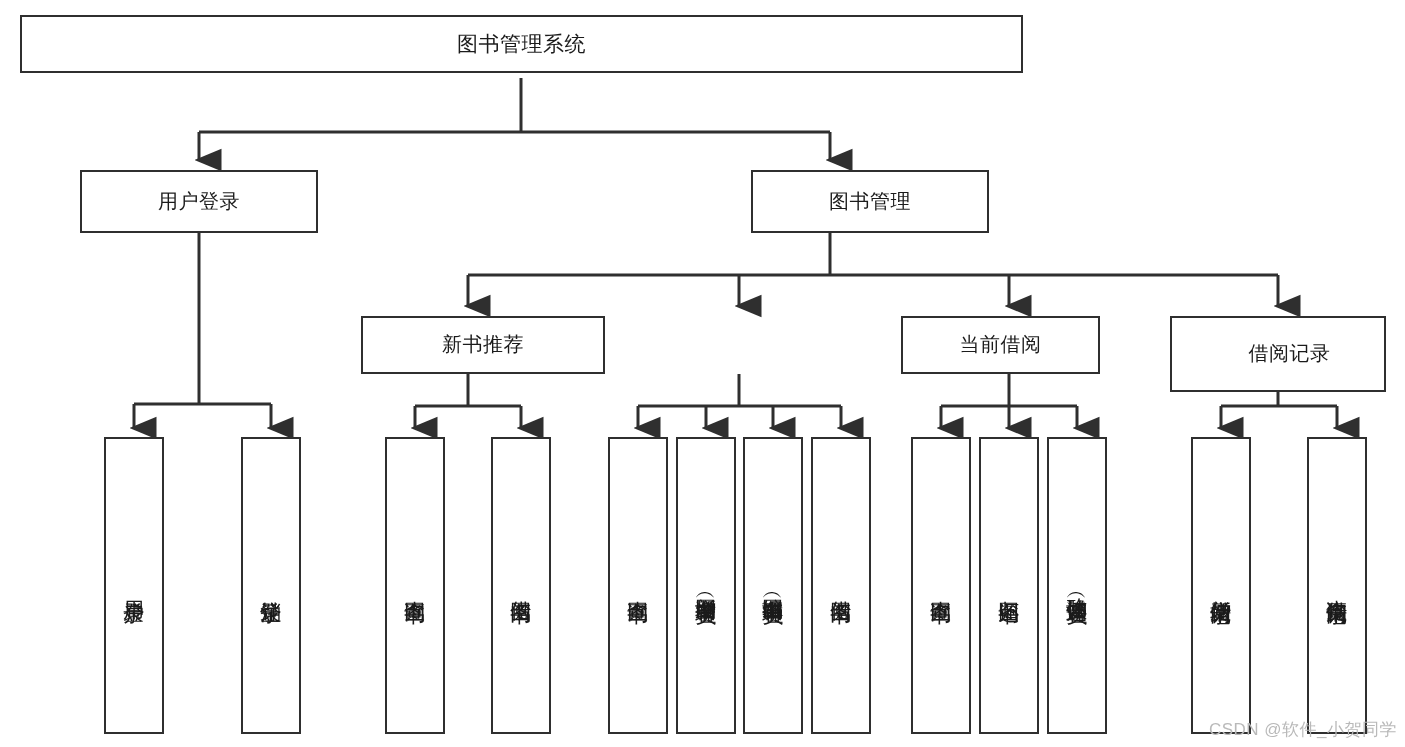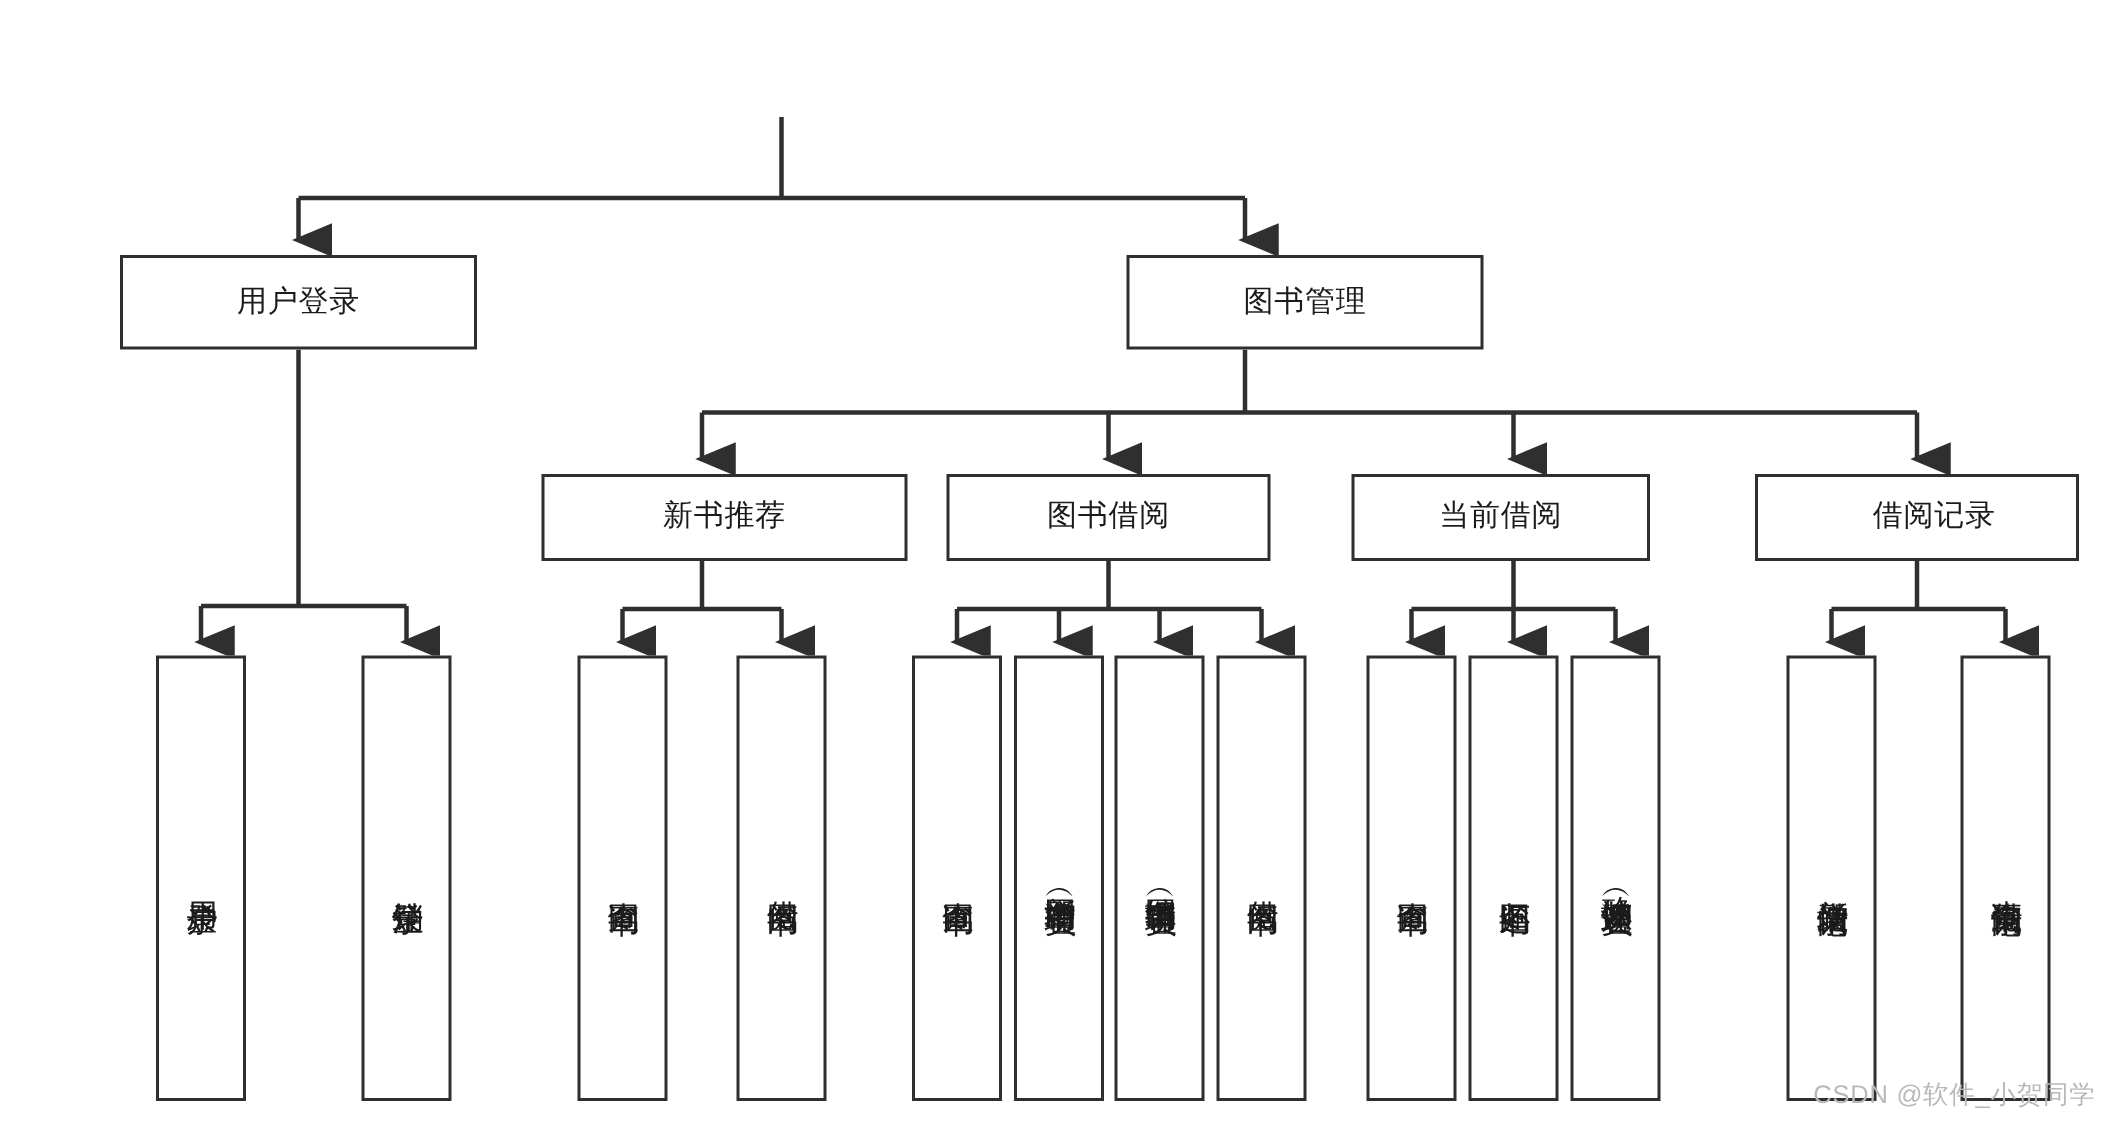--- a/index.html
+++ b/index.html
@@ -118,38 +118,38 @@
       <path d="M 1009 406 L 1009 428" marker-end="url(#arrow)"></path>
       <path d="M 1077 406 L 1077 428" marker-end="url(#arrow)"></path>
 
       <path d="M 1278 374 L 1278 406"></path>
       <path d="M 1221 406 L 1337 406"></path>
       <path d="M 1221 406 L 1221 428" marker-end="url(#arrow)"></path>
       <path d="M 1337 406 L 1337 428" marker-end="url(#arrow)"></path>
     </g>
   </svg>
 
+  <div class="node root" style="left:20px; top:15px; width:1003px; height:58px;">
+    <span class="label">图书管理系统</span>
+  </div>
 
   <div class="node lvl2" style="left:80px; top:170px; width:238px; height:63px;">
     <span class="label">用户登录</span>
   </div>
   <div class="node lvl2" style="left:711px; top:170px; width:238px; height:63px;margin-left:40px;">
     <span class="label">图书管理</span>
   </div>
 
   <div class="node lvl3" style="left:361px; top:316px; width:244px; height:58px;">
     <span class="label">新书推荐</span>
   </div>
-  <div class="node lvl3" style="left:631px; top:316px; width:216px; height:58px;">
-    <span class="label">图书借阅</span>
-  </div>
   <div class="node lvl3" style="left:901px; top:316px; width:199px; height:58px;">
     <span class="label">当前借阅</span>
   </div>
-  <div class="node lvl3" style="left:1170px; top:316px; width:216px; height:58px;padding-left:23px;">
+  <div class="node lvl3" style="left:1170px; top:316px; width:216px; height:76px;padding-left:23px;">
     <span class="label">借阅记录</span>
   </div>
 
   <div class="node leaf" style="left:104px; top:437px; width:60px; height:297px;">
     <span class="label">用户登录</span>
   </div>
   <div class="node leaf" style="left:241px; top:437px; width:60px; height:297px;">
     <span class="label">注销登录</span>
   </div>
 

